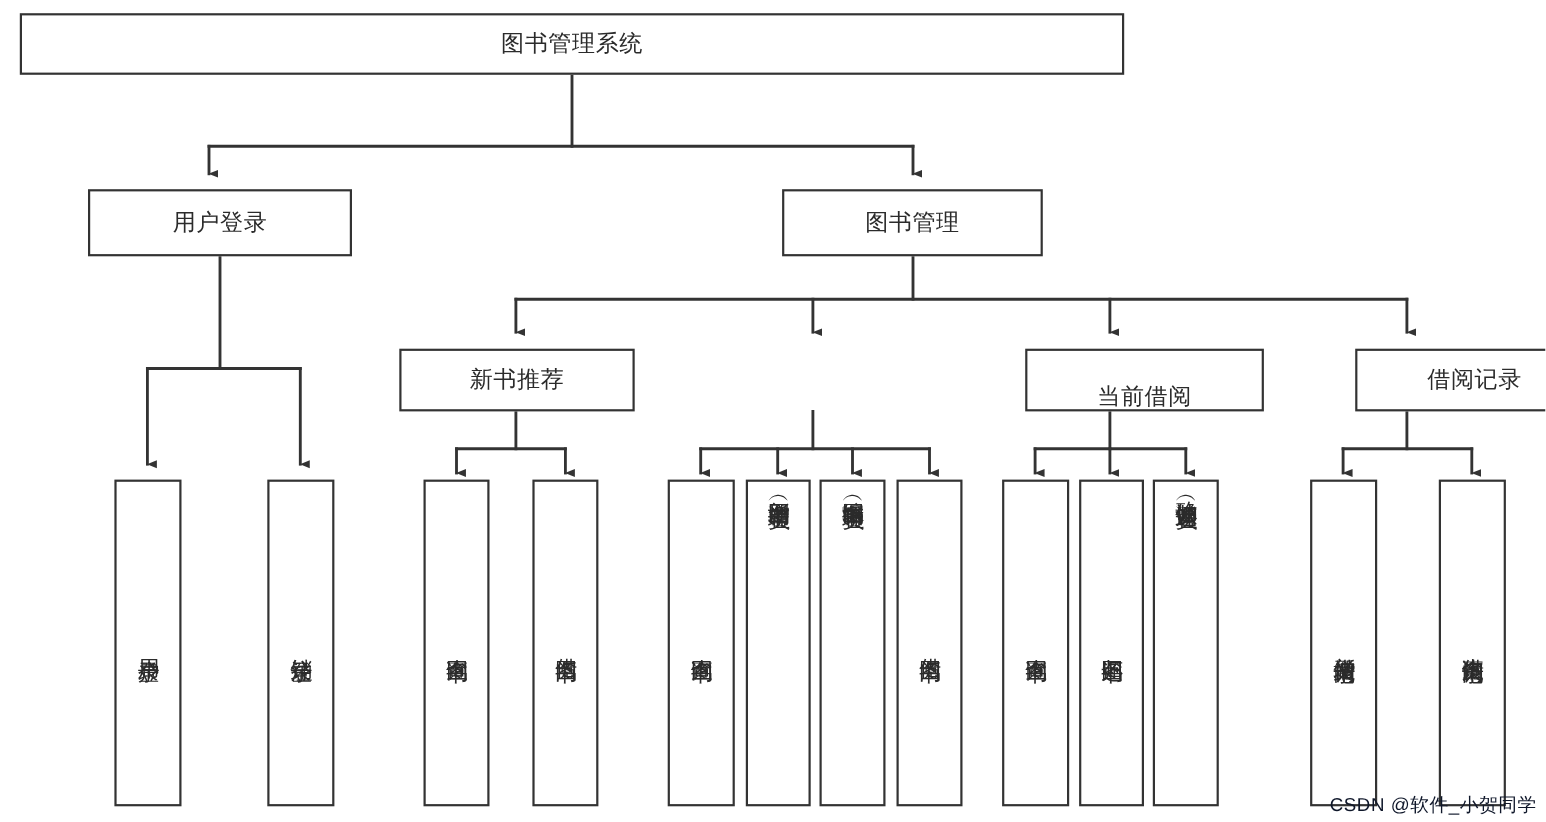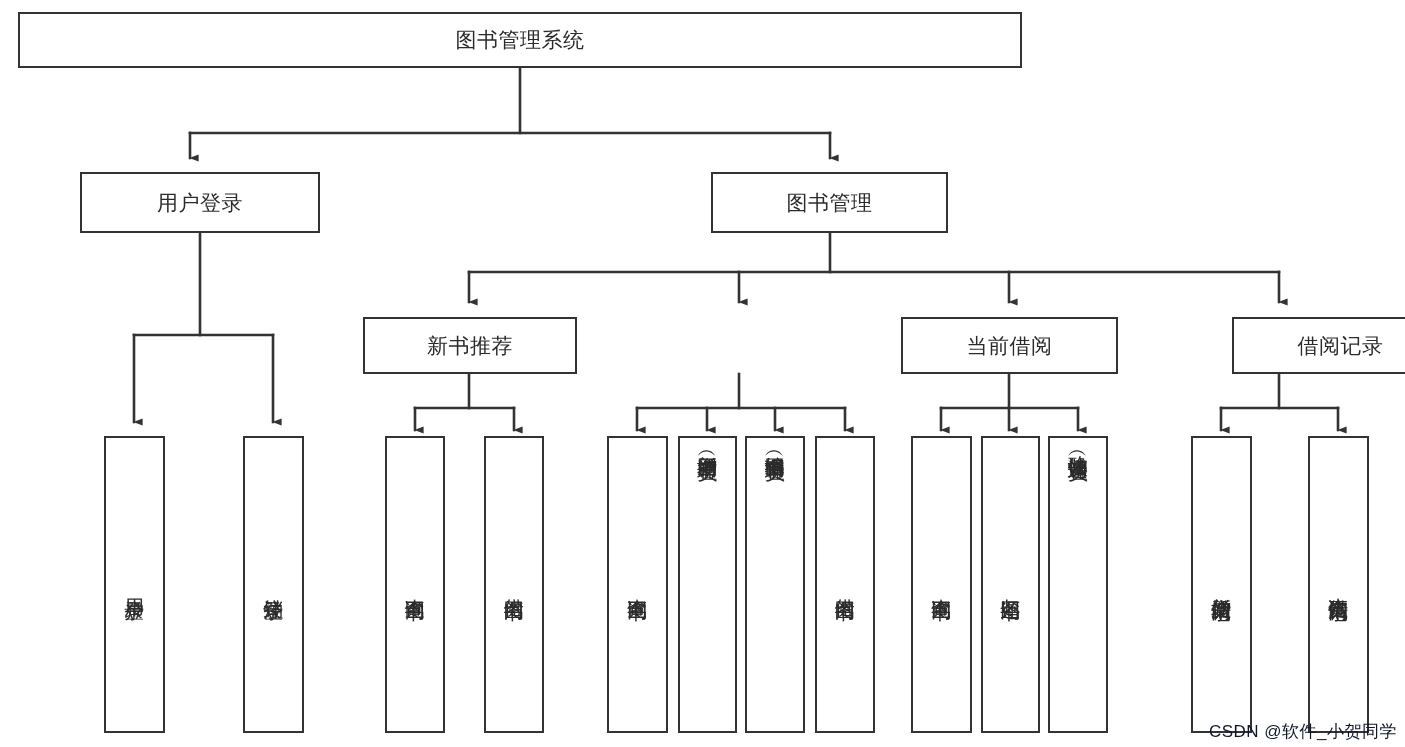--- a/index.html
+++ b/index.html
@@ -132,21 +132,21 @@
   <div class="node-box" style="left:80px; top:172px; width:240px; height:61px;">
     <span class="node-label-h">用户登录</span>
   </div>
   <div class="node-box" style="left:711px; top:172px; width:237px; height:61px;text-align:center;">
     <span class="node-label-h">图书管理</span>
   </div>
 
   <div class="node-box" style="left:363px; top:317px; width:214px; height:57px;">
     <span class="node-label-h">新书推荐</span>
   </div>
-  <div class="node-box" style="left:901px; top:317px; width:217px; height:57px;">
+  <div class="node-box" style="left:932px; top:317px; width:217px; height:57px;align-items:flex-end;">
     <span class="node-label-h">当前借阅</span>
   </div>
   <div class="node-box" style="left:1232px; top:317px; width:217px; height:57px;">
     <span class="node-label-h">借阅记录</span>
   </div>
 
   <div class="node-box leaf-box" style="left:104px; top:436px; width:61px; height:297px;">
     <span class="node-label-v">用户登录</span>
   </div>
   <div class="node-box leaf-box" style="left:243px; top:436px; width:61px; height:297px;">

